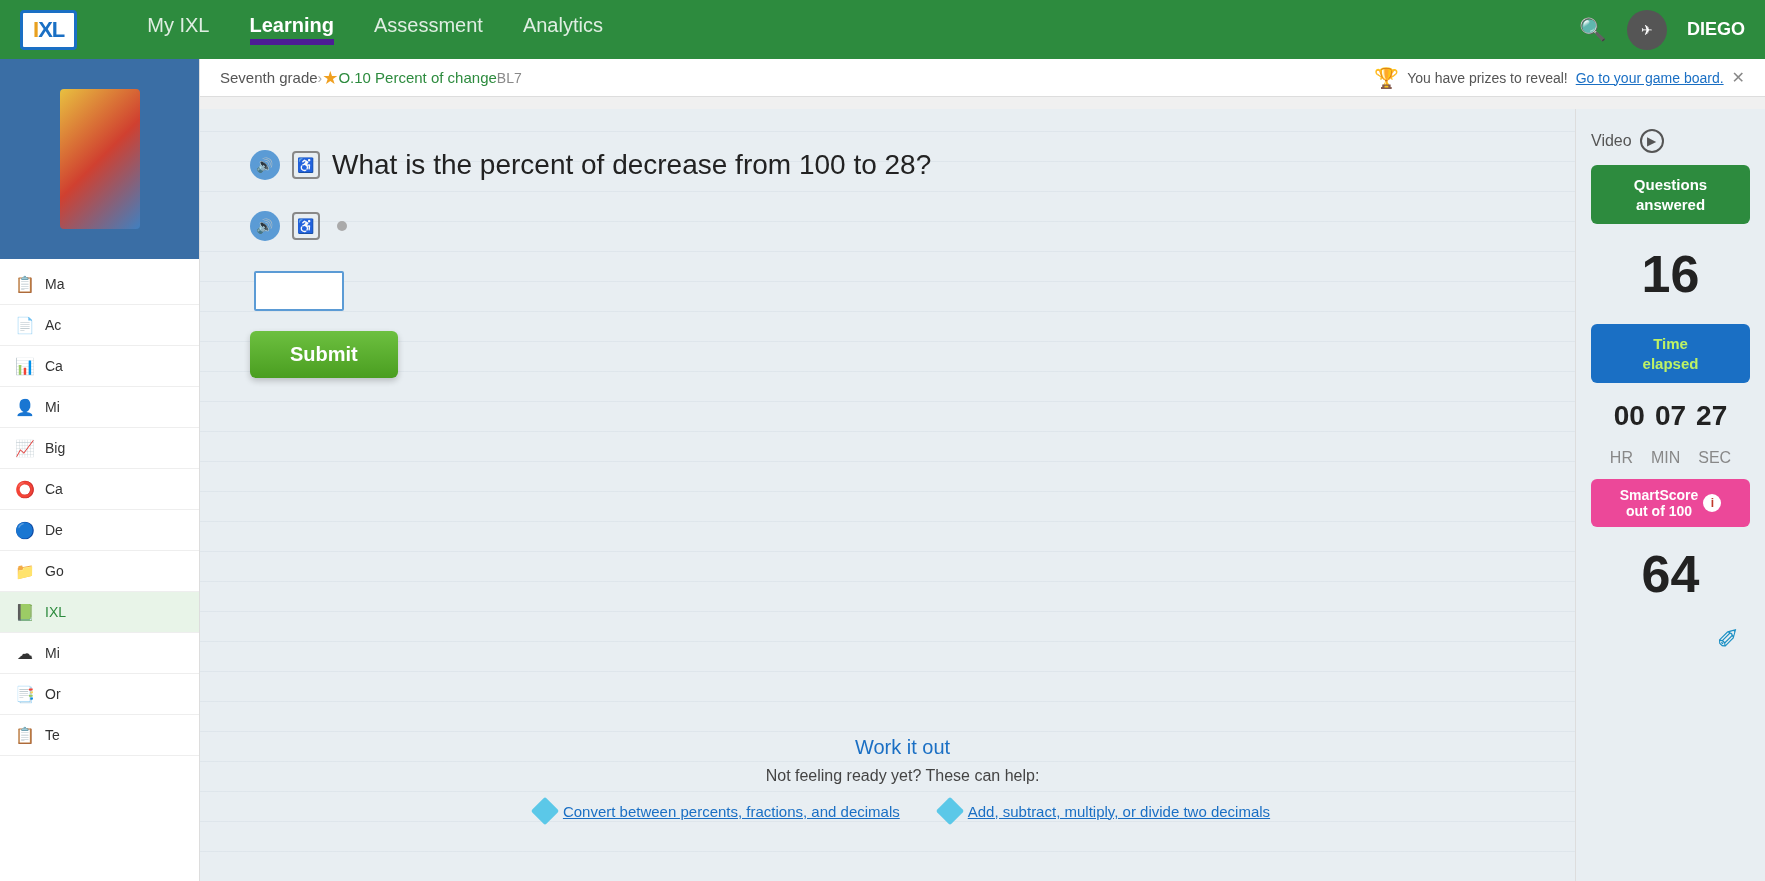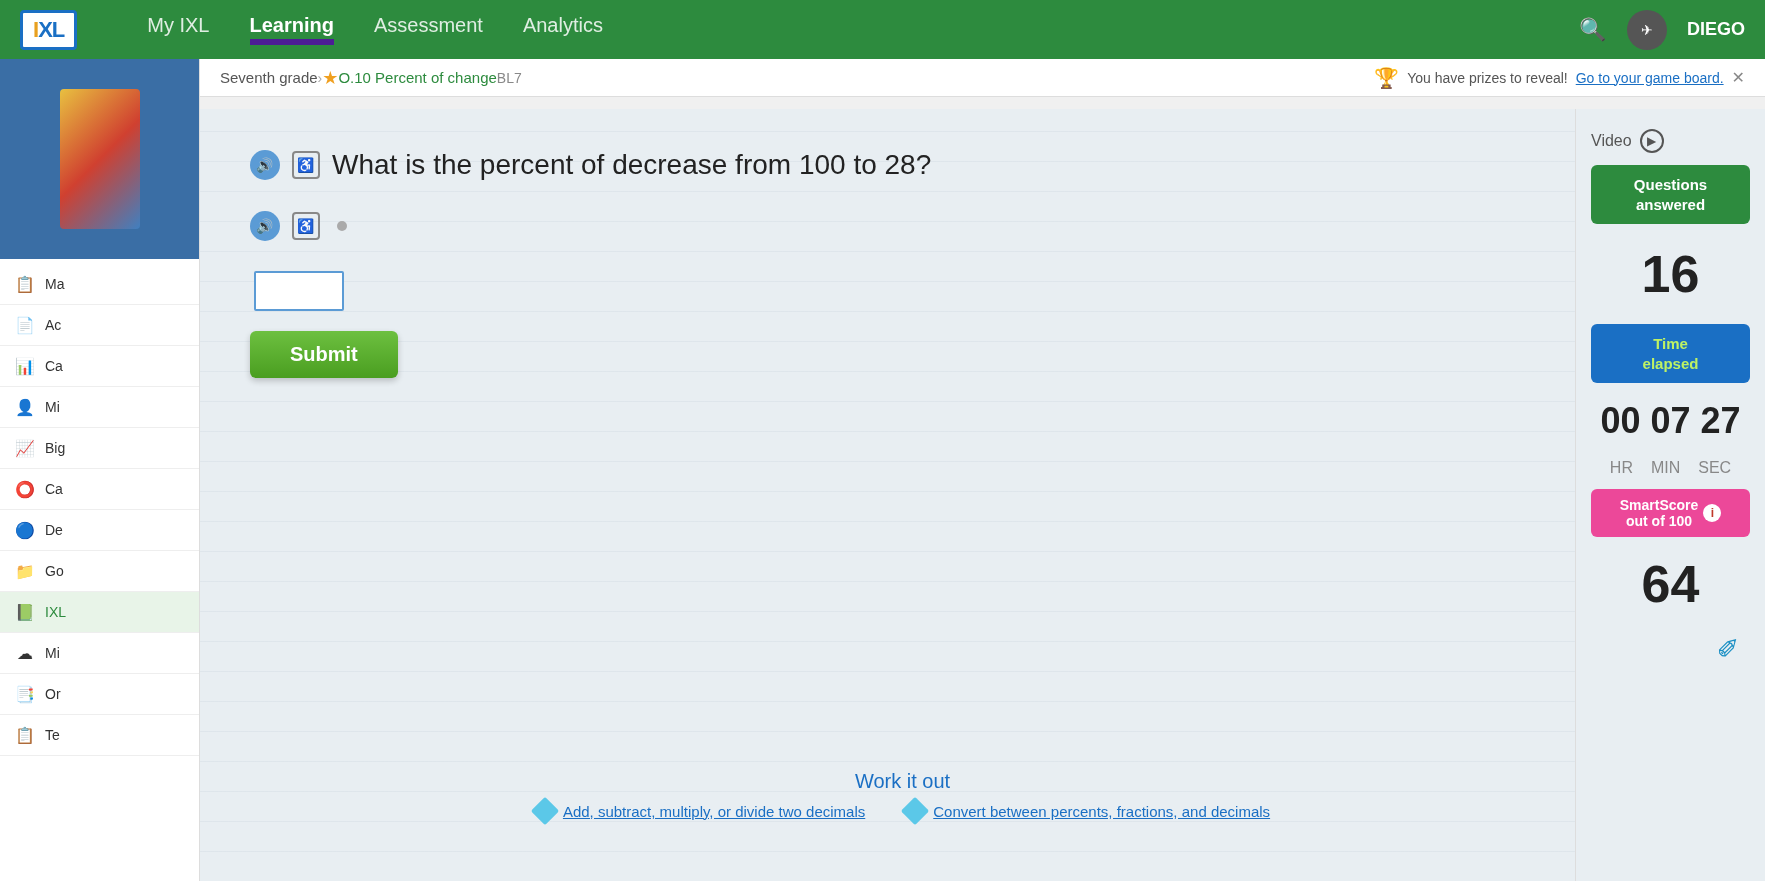--- a/index.html
+++ b/index.html
@@ -336,21 +336,21 @@
       line-height: 1.3;
     }
     .time-display {
       display: flex;
       justify-content: center;
       align-items: flex-end;
       gap: 5px;
       margin: 5px 0;
     }
     .time-number {
-      font-size: 36px;
+      font-size: 28px;
       font-weight: 900;
       color: #222;
     }
     .time-sep {
       font-size: 28px;
       font-weight: 900;
       color: #222;
     }
     .time-labels {
       display: flex;
@@ -504,28 +504,29 @@
     </div>
 
     <div style="margin-bottom: 16px; margin-left: 4px;">
       <input class="answer-input" type="text" value="" style="">
     </div>
 
     <button class="submit-btn">Submit</button>
 
     <div class="work-it-out">
       <div class="work-title">Work it out</div>
+      <div class="work-subtitle">Not feeling ready yet? These can help:</div>
       <div class="work-links">
         <div class="work-link-item">
           <div class="diamond-icon"></div>
-          <span>Add, subtract, multiply, or divide two decimals</span>
+          <span>Convert between percents, fractions, and decimals</span>
         </div>
         <div class="work-link-item">
           <div class="diamond-icon"></div>
-          <span>Convert between percents, fractions, and decimals</span>
+          <span>Add, subtract, multiply, or divide two decimals</span>
         </div>
       </div>
     </div>
 
   </div>
 
   <div class="right-panel">
 
     <div style="display:flex; align-items:center; gap:8px;">
       <span style="font-size:16px;color:#555;">Video</span>

